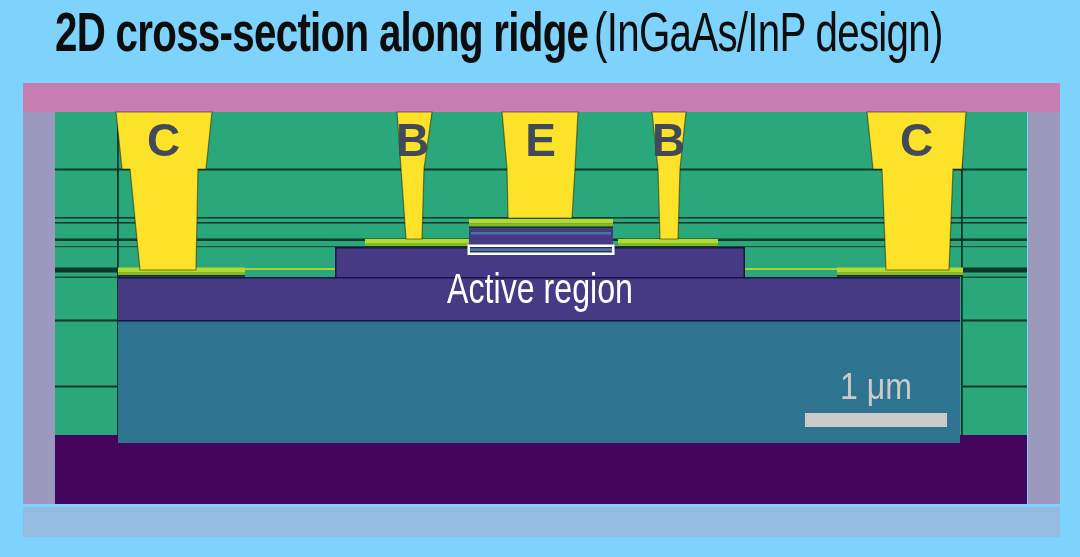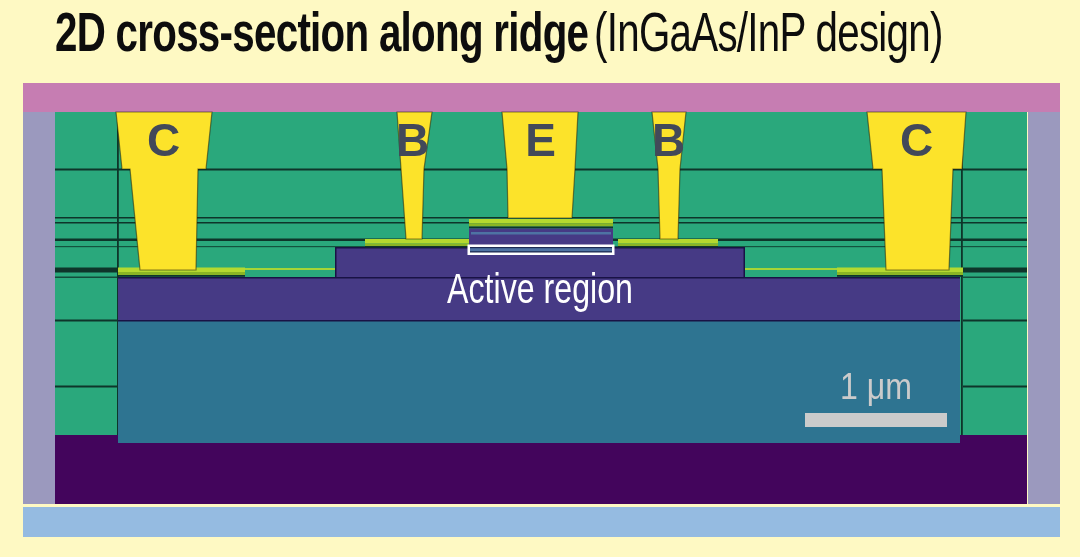--- a/index.html
+++ b/index.html
@@ -1,17 +1,17 @@
 <!DOCTYPE html>
 <html><head>
 <meta charset="utf-8">
 <style>
   html,body{margin:0;padding:0;background:#ffffff;}
   body{width:1080px;height:557px;overflow:hidden;font-family:"Liberation Sans",sans-serif;}
-  .page{position:relative;width:1080px;height:557px;background:#fef9c3;}
+  .page{position:relative;width:1080px;height:557px;background:#7dd3fc;}
   .title{position:absolute;left:55px;top:1px;margin:0;white-space:nowrap;
          font-size:56px;line-height:62px;letter-spacing:-1px;color:#0d0d0d;
          transform:scaleX(.72);transform-origin:0 0;}
   .title .t-main{font-weight:700;}
   .title .t-sub{font-weight:400;margin-left:8px;}
   .diagram-svg{position:absolute;left:0;top:0;}
   .diagram-svg text{font-family:"Liberation Sans",sans-serif;}
   .lbl{font-size:46px;font-weight:600;letter-spacing:-1px;}
   .ar-lbl{font-size:42px;font-weight:400;}
   .sc-lbl{font-size:36px;font-weight:400;}

